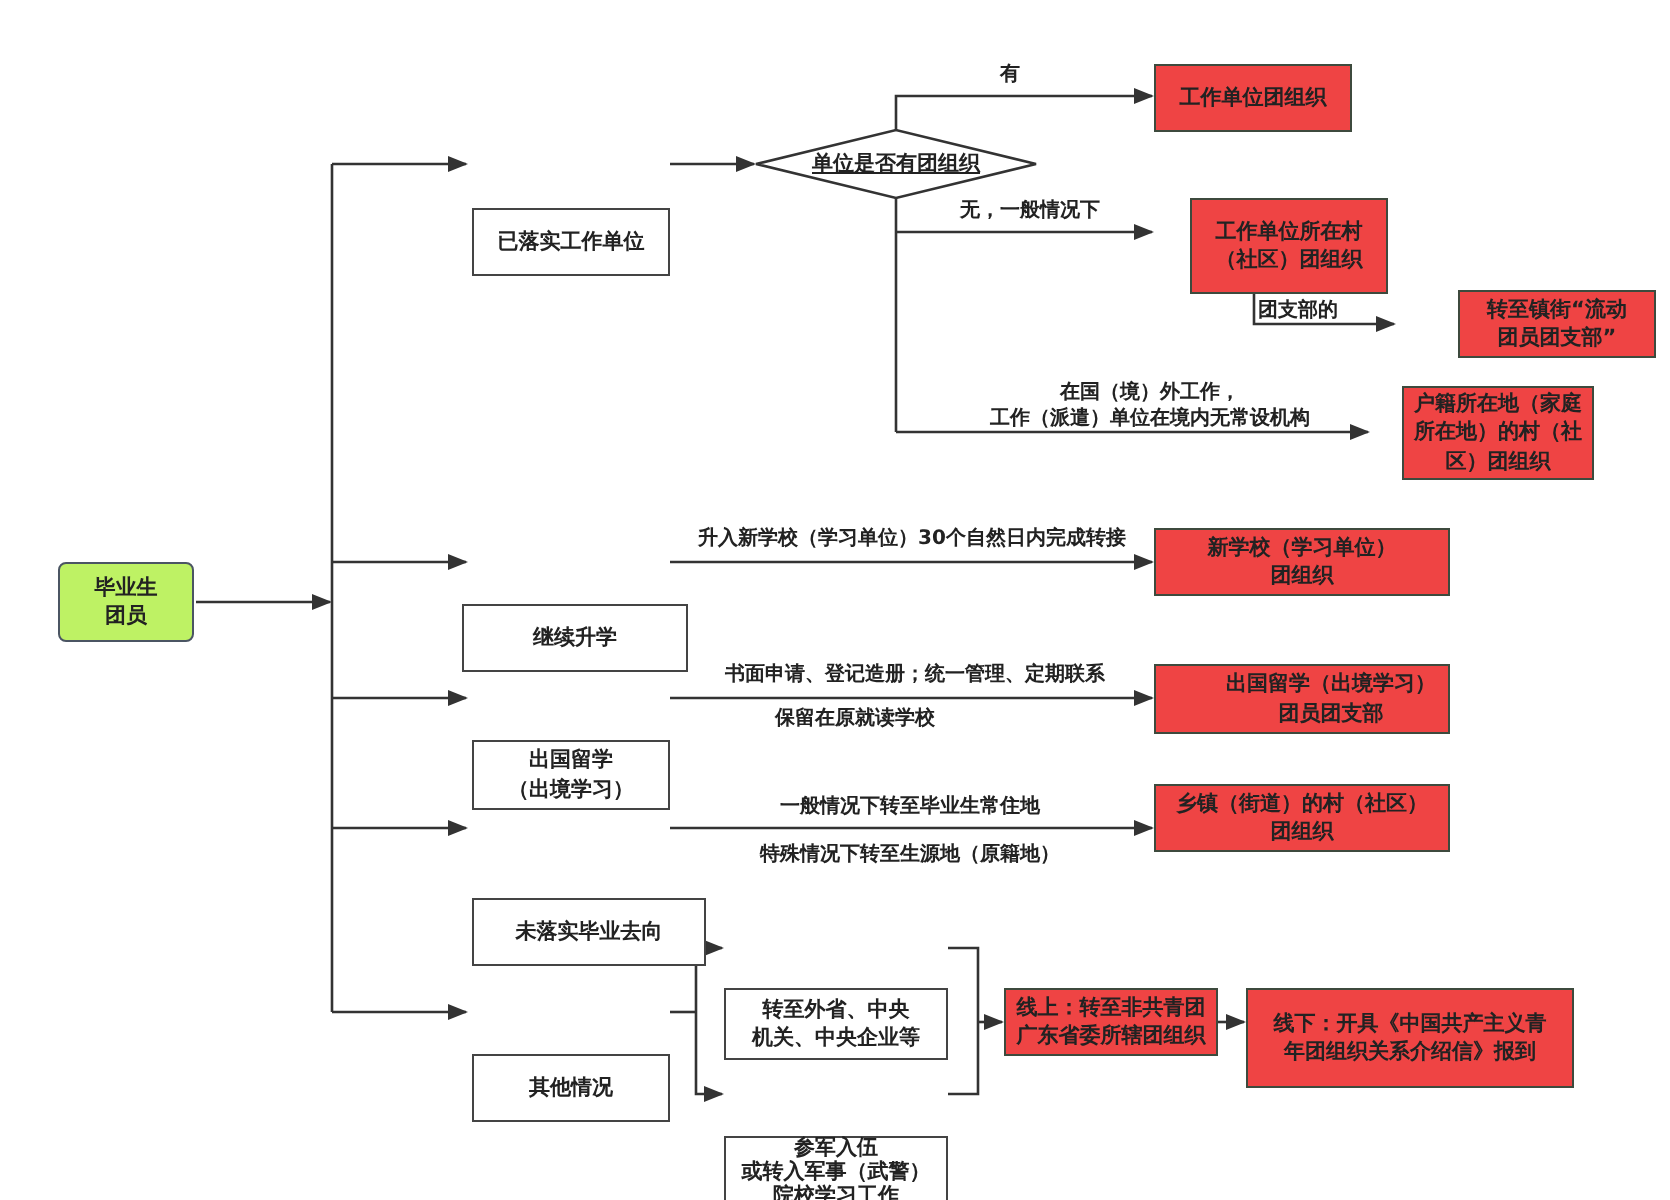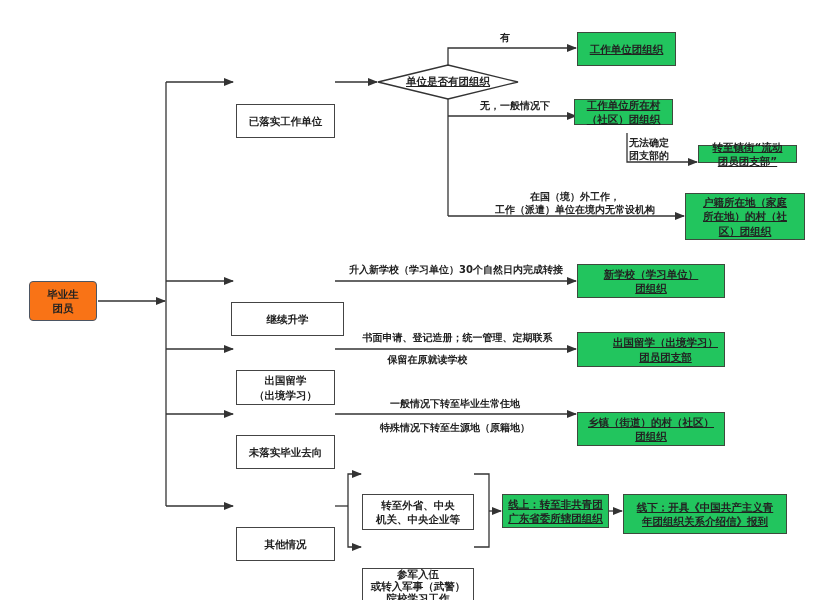--- a/index.html
+++ b/index.html
@@ -3,22 +3,22 @@
 <meta charset="utf-8">
 <style>
   html, body { margin: 0; padding: 0; background: #ffffff; }
   body { width: 835px; height: 600px; position: relative; overflow: hidden;
          font-family: "DejaVu Sans", sans-serif; }
   #canvas { position: absolute; left: 0; top: 0; }
   .box { position: absolute; box-sizing: border-box; border: 1.5px solid #444;
          display: flex; align-items: center; justify-content: center; text-align: center;
          font-size: 10.5px; font-weight: bold; color: #222; line-height: 1.35; white-space: pre-line; }
   .white { background: #ffffff; margin-top: 38px; }
-  .green { background: #22c55e; border-color: #3d4a3d; text-decoration: underline; }
-  .blue  { background: #f97316; border-color: #4b5563; border-radius: 4px; }
+  .green { background: #ef4444; border-color: #3d4a3d; }
+  .blue  { background: #bef264; border-color: #4b5563; border-radius: 4px; }
   .label { position: absolute; font-size: 10px; font-weight: bold; color: #222;
            white-space: pre-line; text-align: center; line-height: 1.3; }
   .diamond-text { position: absolute; font-size: 10.5px; font-weight: bold; color: #222;
                   text-align: center; text-decoration: underline; }
 </style>
 </head>
 <body>
 
 <svg id="canvas" width="835" height="600">
   <defs>
@@ -68,54 +68,54 @@
   </g>
 </svg>
 
 <div class="box blue" style="left:29px;top:281px;width:68px;height:40px;">毕业生
 团员</div>
 
 <div class="box white" style="left:236px;top:66px;width:99px;height:34px;">已落实工作单位</div>
 <div class="box white" style="left:231px;top:264px;width:113px;height:34px;">继续升学</div>
 <div class="box white" style="left:236px;top:332px;width:99px;height:35px;">出国留学
 （出境学习）</div>
-<div class="box white" style="left:236px;top:397px;width:99px;height:34px;">未落实毕业去向</div>
+<div class="box white" style="left:236px;top:411px;width:117px;height:34px;">未落实毕业去向</div>
 <div class="box white" style="left:236px;top:489px;width:99px;height:34px;text-align:right;">其他情况</div>
 
 <div class="diamond-text" style="left:395px;top:75px;width:106px;">单位是否有团组织</div>
 
 <div class="label" style="left:490px;top:31px;width:30px;">有</div>
 <div class="label" style="left:465px;top:99px;width:100px;">无，一般情况下</div>
 <div class="label" style="left:629px;top:136px;width:60px;text-align:left;">无法确定
 团支部的</div>
 <div class="label" style="left:470px;top:190px;width:210px;">在国（境）外工作，
 工作（派遣）单位在境内无常设机构</div>
 <div class="label" style="left:336px;top:263px;width:240px;">升入新学校（学习单位）30个自然日内完成转接</div>
 <div class="label" style="left:340px;top:331px;width:235px;">书面申请、登记造册；统一管理、定期联系</div>
 <div class="label" style="left:340px;top:353px;width:175px;">保留在原就读学校</div>
 <div class="label" style="left:340px;top:397px;width:230px;">一般情况下转至毕业生常住地</div>
 <div class="label" style="left:340px;top:421px;width:230px;">特殊情况下转至生源地（原籍地）</div>
 
 <div class="box green" style="left:577px;top:32px;width:99px;height:34px;">工作单位团组织</div>
-<div class="box green" style="left:574px;top:99px;width:99px;height:26px;">工作单位所在村
+<div class="box green" style="left:595px;top:99px;width:99px;height:48px;">工作单位所在村
 （社区）团组织</div>
-<div class="box green" style="left:698px;top:145px;width:99px;height:18px;">转至镇街“流动
+<div class="box green" style="left:729px;top:145px;width:99px;height:34px;">转至镇街“流动
 团员团支部”</div>
-<div class="box green" style="left:685px;top:193px;width:120px;height:47px;">户籍所在地（家庭
+<div class="box green" style="left:701px;top:193px;width:96px;height:47px;">户籍所在地（家庭
 所在地）的村（社
 区）团组织</div>
 <div class="box green" style="left:577px;top:264px;width:148px;height:34px;">新学校（学习单位）
 团组织</div>
 <div class="box green" style="left:577px;top:332px;width:148px;height:35px;padding-left:29px;">出国留学（出境学习）
 团员团支部</div>
-<div class="box green" style="left:577px;top:412px;width:148px;height:34px;">乡镇（街道）的村（社区）
+<div class="box green" style="left:577px;top:392px;width:148px;height:34px;">乡镇（街道）的村（社区）
 团组织</div>
 
 <div class="box white" style="left:362px;top:456px;width:112px;height:36px;">转至外省、中央
 机关、中央企业等</div>
 <div class="box white" style="left:362px;top:530px;width:112px;height:36px;line-height:1.15;">参军入伍
 或转入军事（武警）
 院校学习工作</div>
 
 <div class="box green" style="left:502px;top:494px;width:107px;height:34px;">线上：转至非共青团
 广东省委所辖团组织</div>
-<div class="box green" style="left:623px;top:494px;width:164px;height:40px;">线下：开具《中国共产主义青
+<div class="box green" style="left:623px;top:494px;width:164px;height:50px;">线下：开具《中国共产主义青
 年团组织关系介绍信》报到</div>
 
 </body></html>

